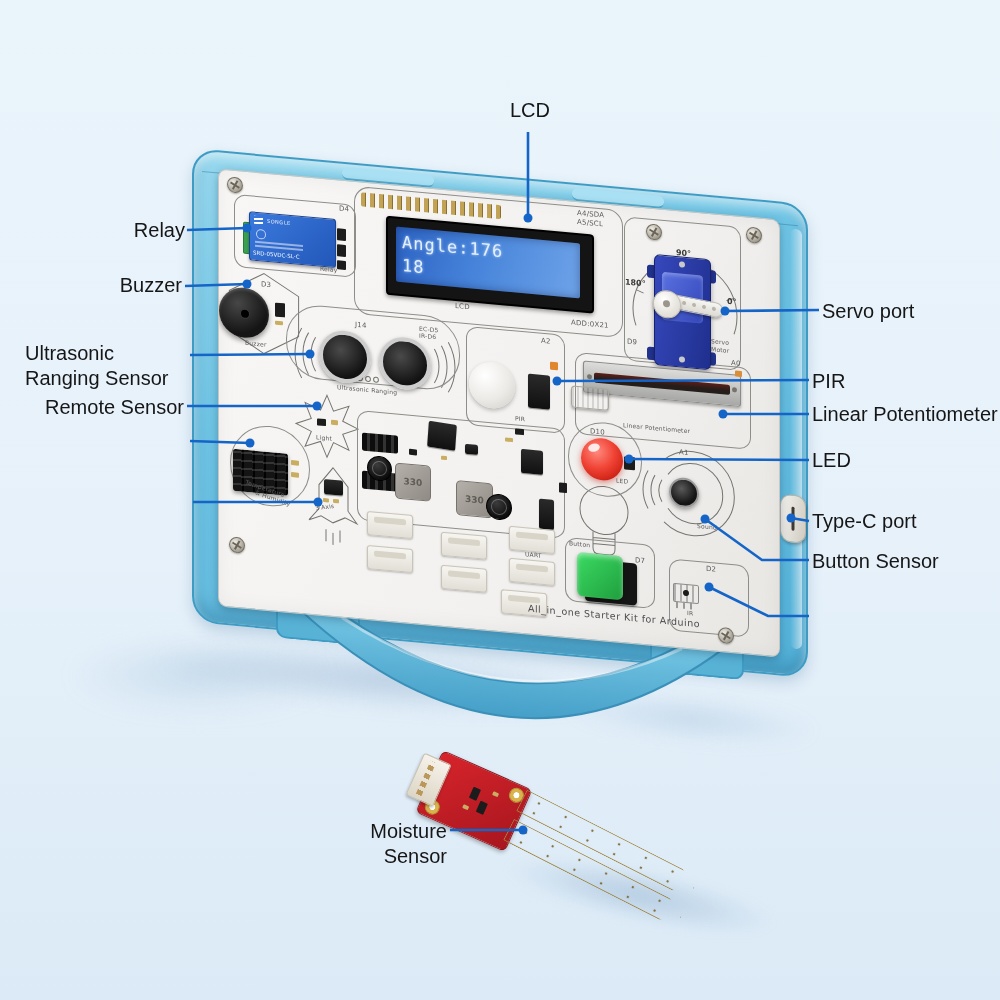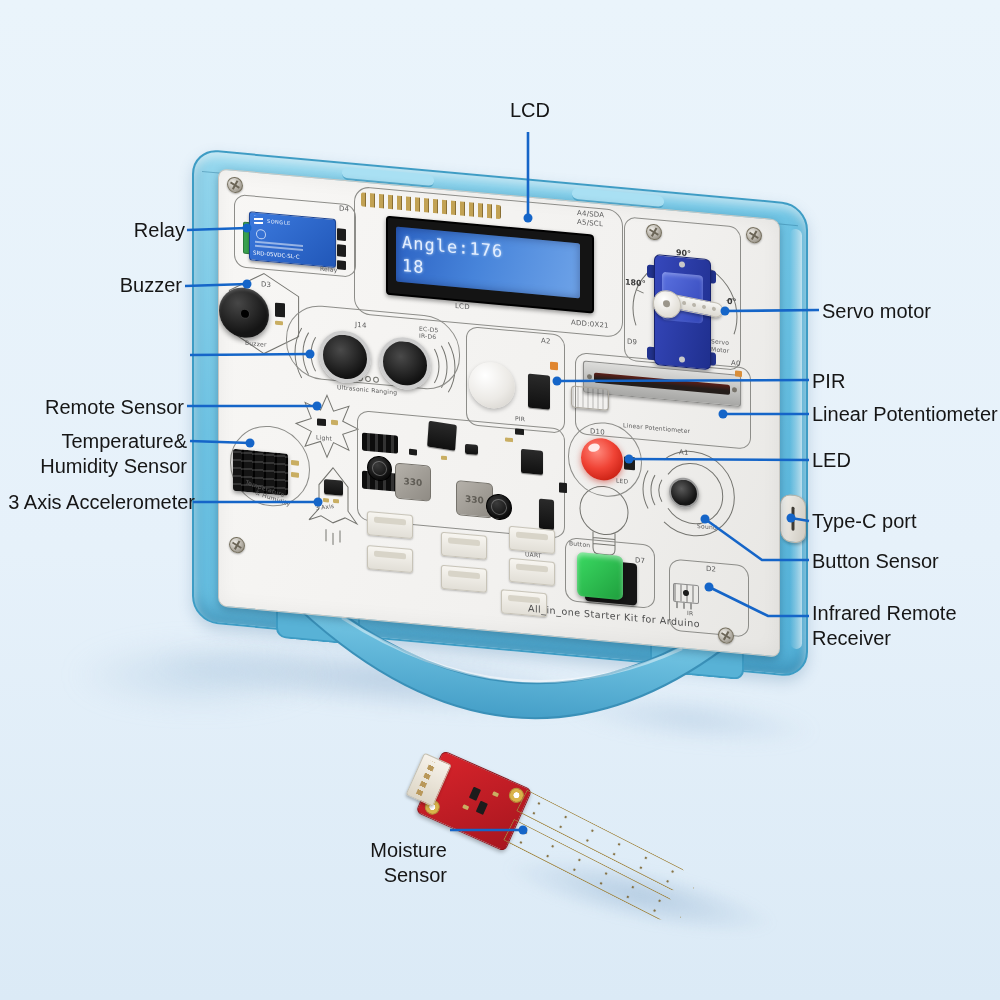--- a/index.html
+++ b/index.html
@@ -332,24 +332,22 @@
       <path d="M809,616 L768,616 L709,587" fill="none"></path>
         <circle cx="709" cy="587" r="4.5" stroke="none"></circle>
       <path d="M450,830 L523,830" fill="none"></path>
         <circle cx="523" cy="830" r="4.5" stroke="none"></circle>
     </g>
   </svg>
 
   <div class="lbl tc" style="left:495px;top:98px;width:70px">LCD</div>
   <div class="lbl tr" style="left:80px;top:218px;width:105px">Relay</div>
   <div class="lbl tr" style="left:60px;top:273px;width:122px">Buzzer</div>
+  <div class="lbl" style="left:25px;top:341px;width:162px">Ultrasonic Ranging Sensor</div>
   <div class="lbl tr" style="left:32px;top:395px;width:152px">Remote Sensor</div>
-  <div class="lbl tr" style="left:35px;top:429px;width:152px">Temperature&amp; Humidity Sensor</div>
-  <div class="lbl tr" style="left:0px;top:490px;width:195px">3 Axis Accelerometer</div>
-  <div class="lbl" style="left:822px;top:299px;width:140px">Servo motor</div>
+  <div class="lbl" style="left:822px;top:299px;width:140px">Servo port</div>
   <div class="lbl" style="left:812px;top:369px;width:70px">PIR</div>
   <div class="lbl" style="left:812px;top:402px;width:190px">Linear Potentiometer</div>
   <div class="lbl" style="left:812px;top:448px;width:70px">LED</div>
   <div class="lbl" style="left:812px;top:509px;width:130px">Type-C port</div>
   <div class="lbl" style="left:812px;top:549px;width:150px">Button Sensor</div>
-  <div class="lbl" style="left:812px;top:601px;width:160px">Infrared Remote Receiver</div>
-  <div class="lbl tr" style="left:305px;top:838px;width:142px">Moisture Sensor</div>
+  <div class="lbl tr" style="left:305px;top:819px;width:142px">Moisture Sensor</div>
 </div>
 
 </body></html>

